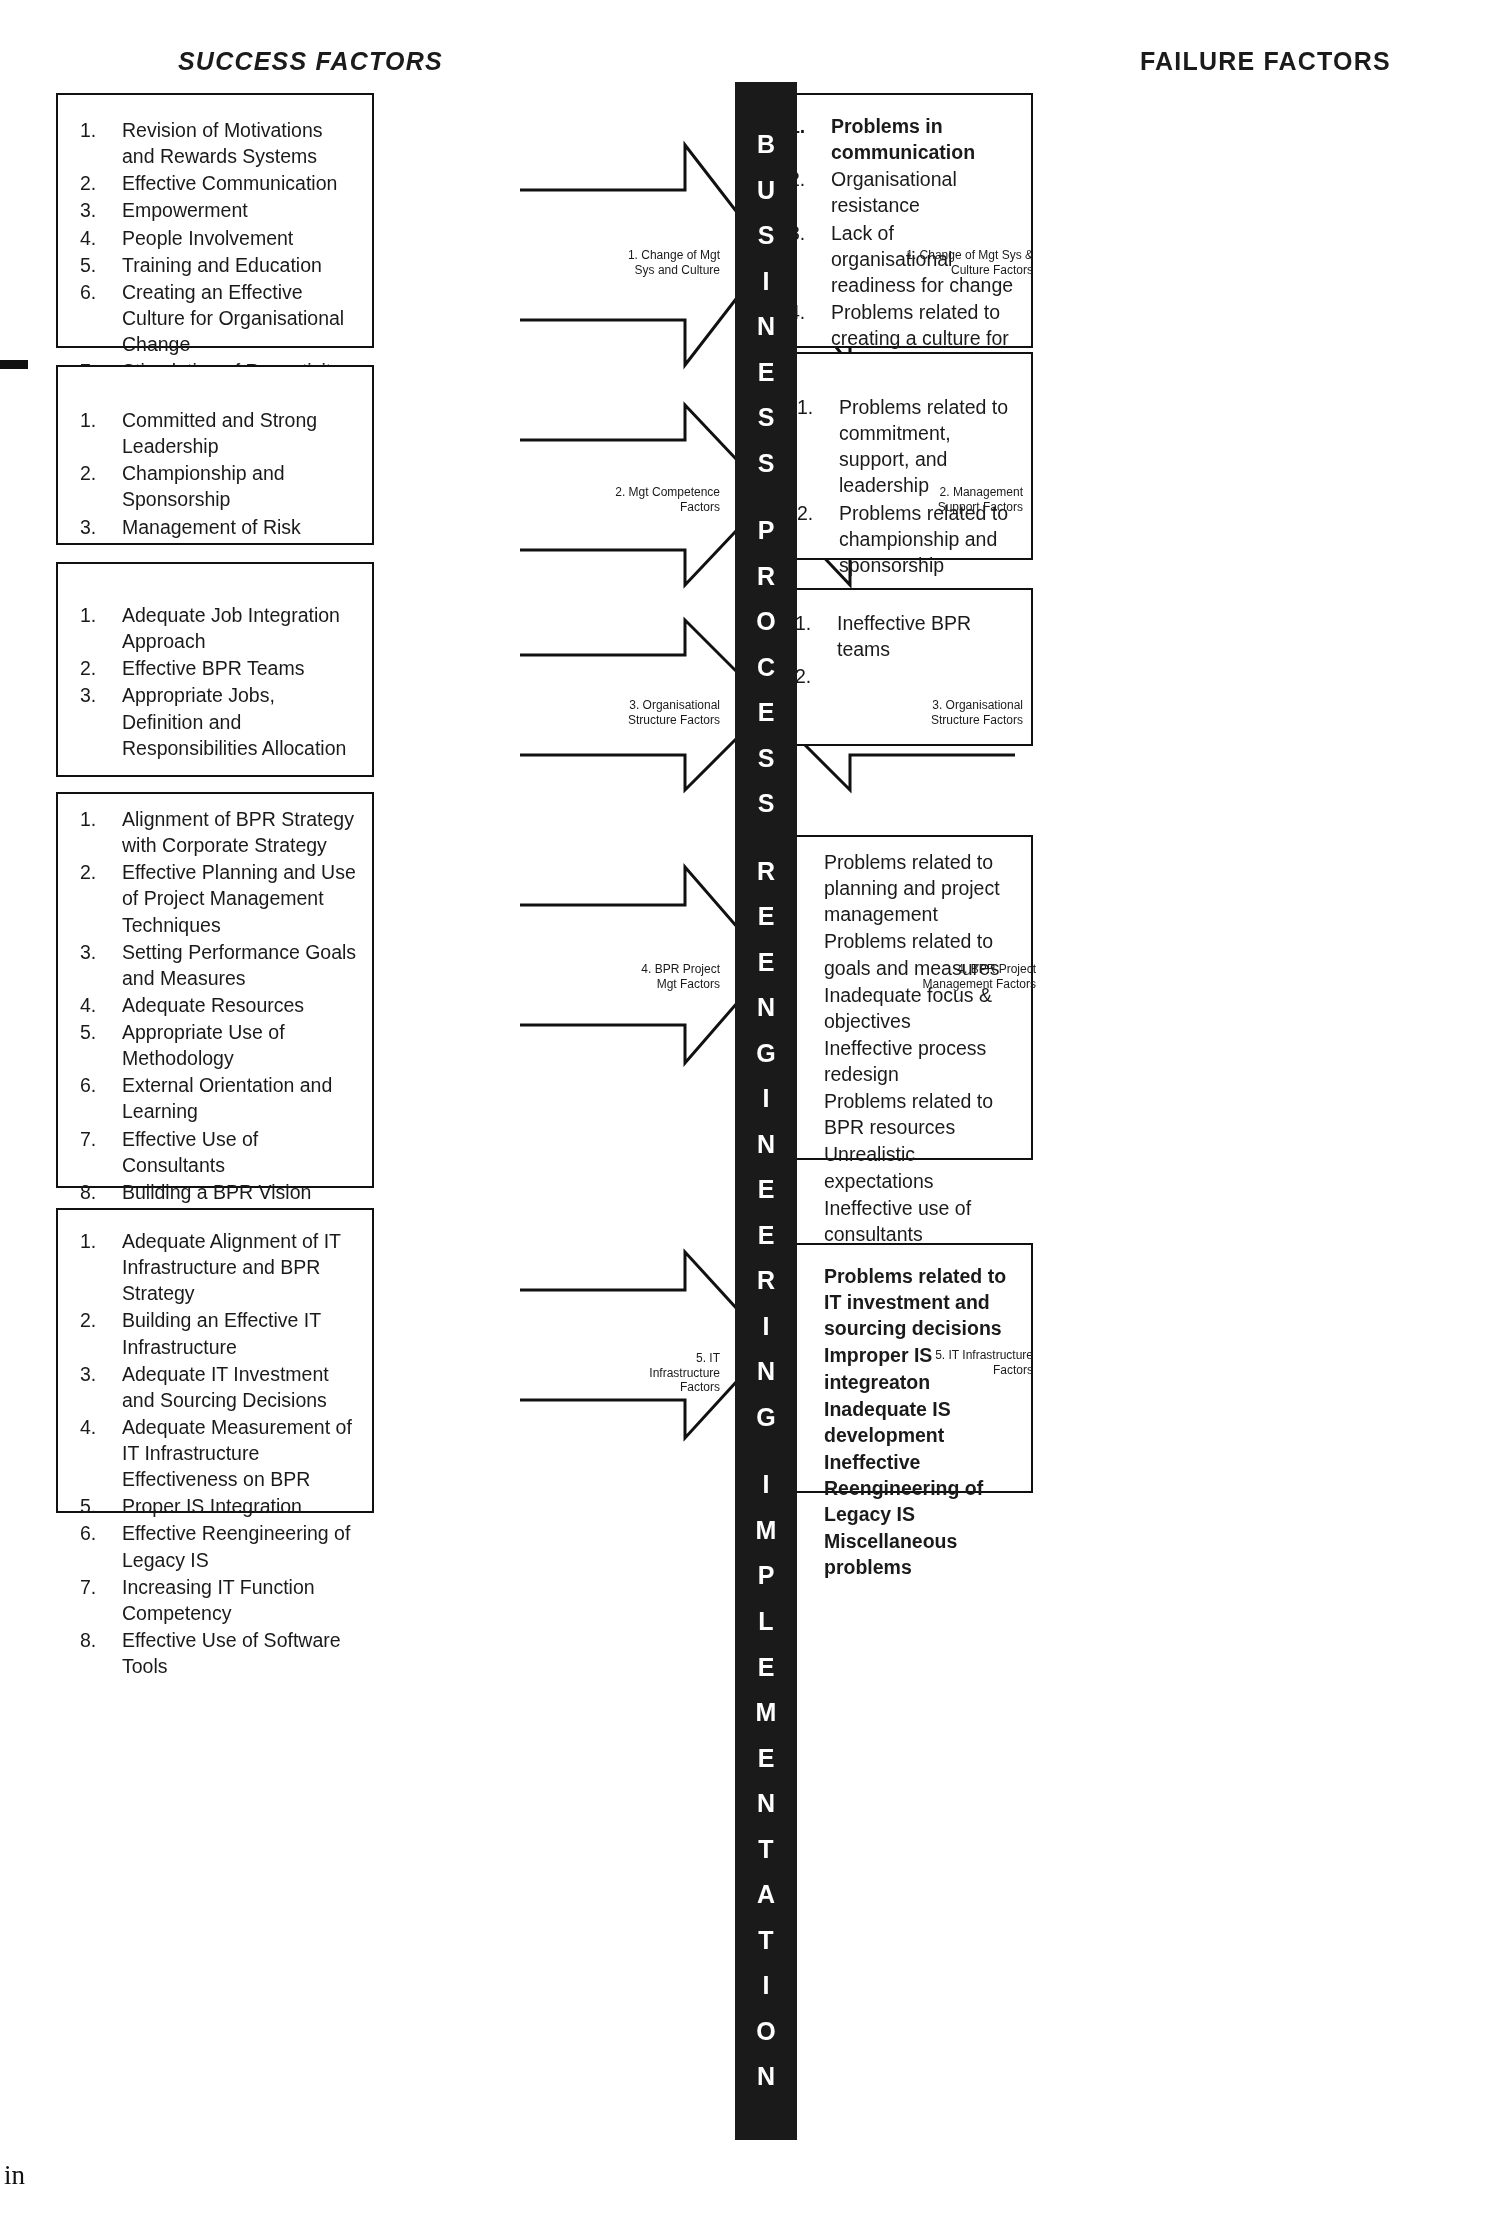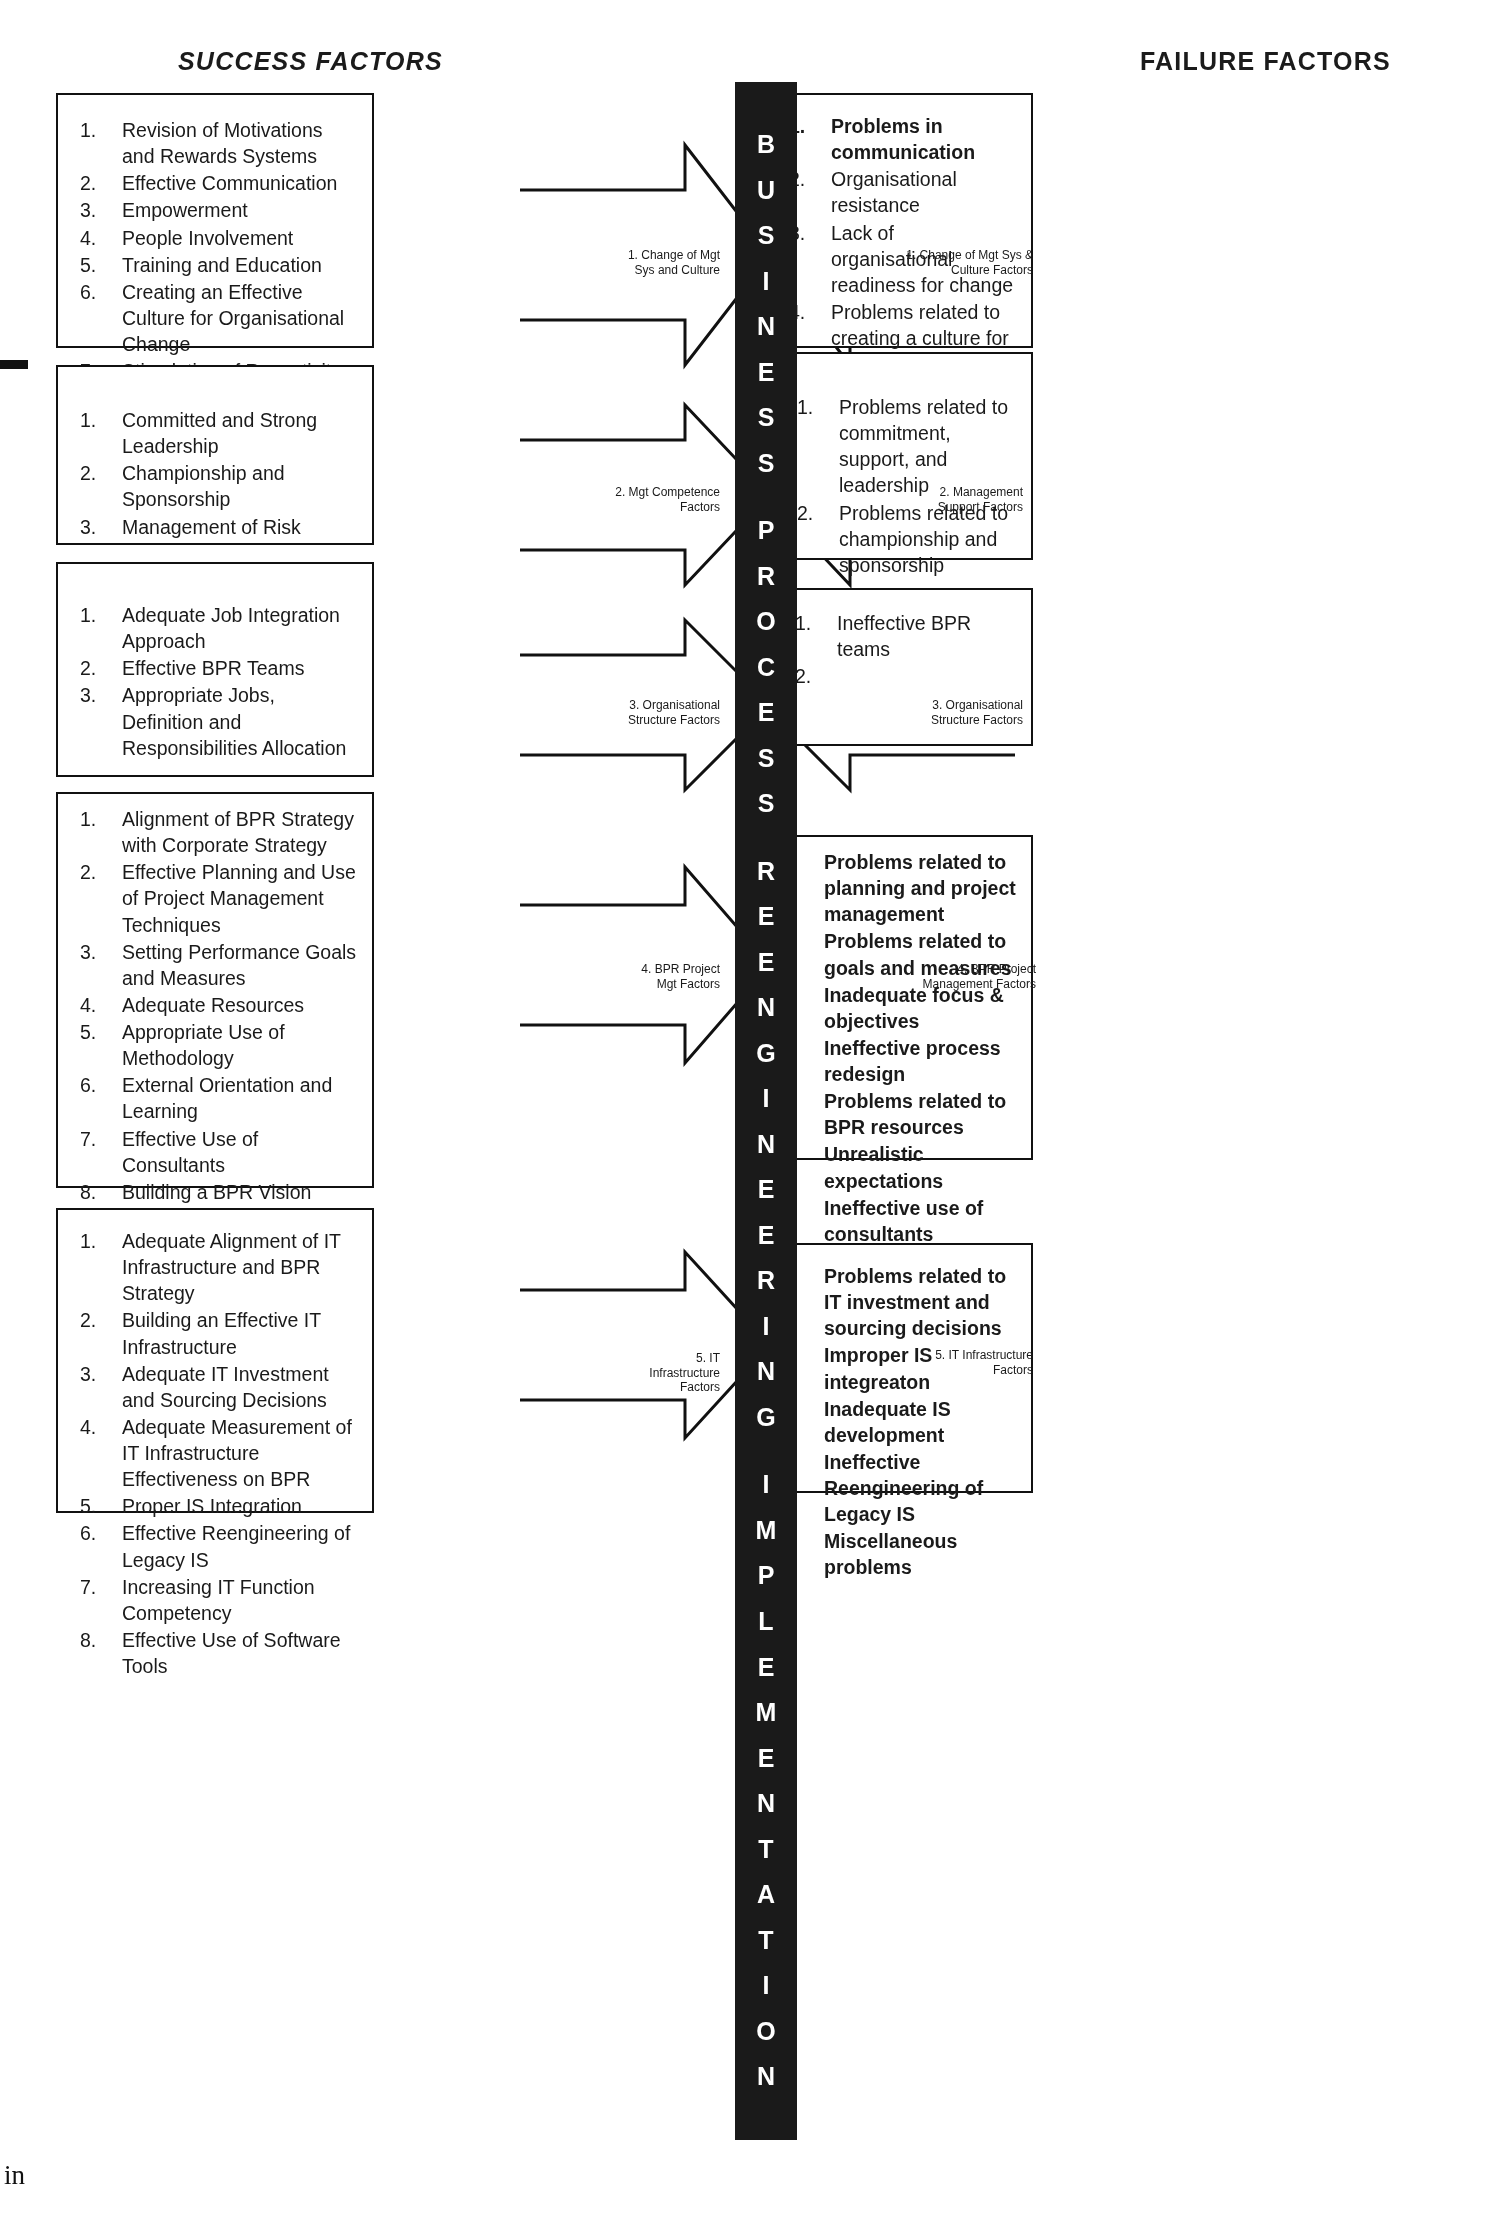--- a/index.html
+++ b/index.html
@@ -420,21 +420,21 @@
             <span class="txt">Integrating BPR with Other Improvement Approaches</span>
           </li>
           <li>
             <span class="num">11.</span>
             <span class="txt">Adequate Identification of BPR Values</span>
           </li>
         </ol>
     </div>
   </div>
 
-  <div class="box" id="box-f4" style="left:765px;top:835px;width:268px;height:325px;font-weight:bold;">
+  <div class="box" id="box-f4" style="left:765px;top:835px;width:268px;height:325px;">
     <div class="inner" style="top:12px;left:15px;">
       <ol>
           <li>
             <span class="num">1.</span>
             <span class="txt">Problems related to planning and project management</span>
           </li>
           <li>
             <span class="num">2.</span>
             <span class="txt">Problems related to goals and measures</span>
           </li>

